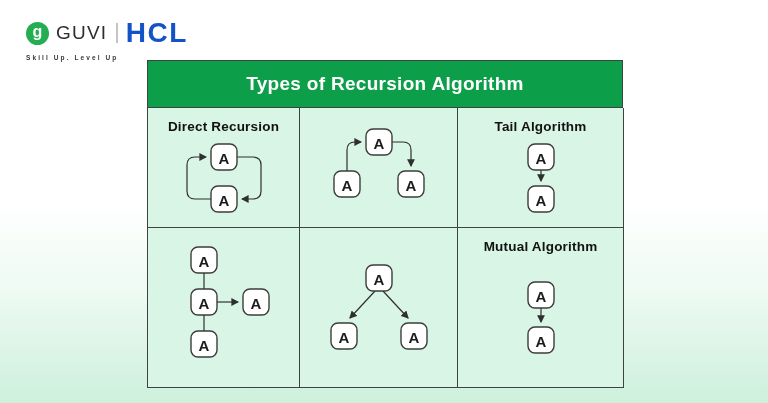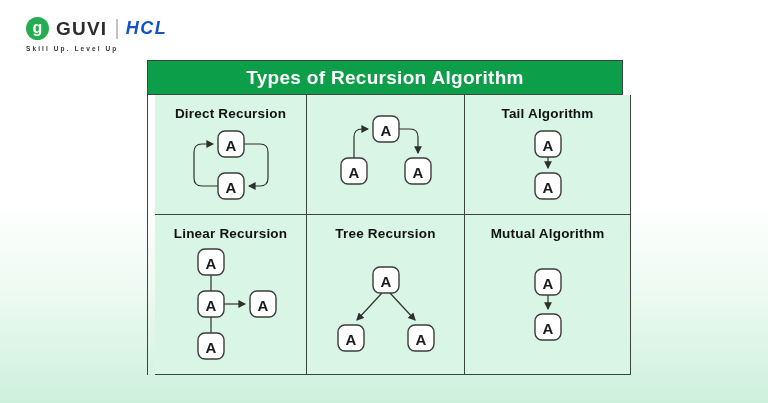--- a/index.html
+++ b/index.html
@@ -26,47 +26,46 @@
   
   .logo { position:absolute; left:26px; top:17px; }
   .logo-row { display:flex; align-items:center; }
   .logo-icon {
     width:23px; height:23px; border-radius:50%;
     background: var(--guvi-green); color:#fff;
     display:flex; align-items:center; justify-content:center;
     font-weight:800; font-size:16px; line-height:1; padding-bottom:2px;
   }
   .logo-brand {
-    margin-left:7px; font-size:19px; font-weight:700;
+    margin-left:7px; font-size:19px; font-weight:400;
     letter-spacing:1.2px; color:#2d2d2d;
   }
   .logo-sep { width:1.5px; height:20px; background:#c4c4c4; margin:0 8px 0 9px; }
   .logo-partner {
-    font-size:18px; font-weight:800; font-style:italic;
+    font-size:28px; font-weight:800; 
     color: var(--hcl-blue); letter-spacing:1.5px;
   }
   .logo-tagline {
     margin-top:5px; font-size:6.5px; letter-spacing:2.1px;
     font-weight:700; color:#3a3a3a; white-space:nowrap;
   }
 
   
   .board { position:absolute; left:147px; top:60px; width:476px; }
   .board-header {
-    height:35px; background:var(--header-bg);
+    height:48px; background:var(--header-bg);
     border:1px solid var(--table-border);
     display:flex; align-items:center; justify-content:center;
     color:var(--title-text); font-weight:700; font-size:19px; letter-spacing:0.3px;
   }
   .grid {
     display:grid;
     grid-template-columns:152px 158px 166px;
     grid-template-rows:120px 160px;
     border-left:1px solid var(--table-border);
-    padding-left:7px;
   }
   .cell {
     background:var(--cell-bg);
     border-right:1px solid var(--table-border);
     border-bottom:1px solid var(--table-border);
     padding-top:11px;
   }
   .cell-title {
     text-align:center; font-weight:700; font-size:13.5px;
     color:var(--heading-text); letter-spacing:0.2px;
@@ -143,38 +142,36 @@
         <svg class="diagram" width="150" height="84" viewBox="0 0 150 84">
           <path class="edge" d="M 75 32 L 75 43" marker-end="url(#arrowhead)"></path>
           <rect class="node" x="62" y="6" width="26" height="26" rx="7"></rect>
           <rect class="node" x="62" y="48" width="26" height="26" rx="7"></rect>
           <text class="node-label" x="75" y="20">A</text>
           <text class="node-label" x="75" y="62">A</text>
         </svg>
       </div>
 
       <div class="cell">
-        <div class="cell-title">Linear Recursion</div>
         <svg class="diagram" width="150" height="126" viewBox="0 0 150 126">
           <path class="edge" d="M 55 30 L 55 46"></path>
           <path class="edge" d="M 55 72 L 55 88"></path>
           <path class="edge" d="M 68 59 L 89 59" marker-end="url(#arrowhead)"></path>
           <rect class="node" x="42" y="4" width="26" height="26" rx="7"></rect>
           <rect class="node" x="42" y="46" width="26" height="26" rx="7"></rect>
           <rect class="node" x="42" y="88" width="26" height="26" rx="7"></rect>
           <rect class="node" x="94" y="46" width="26" height="26" rx="7"></rect>
           <text class="node-label" x="55" y="18">A</text>
           <text class="node-label" x="55" y="60">A</text>
           <text class="node-label" x="55" y="102">A</text>
           <text class="node-label" x="107" y="60">A</text>
         </svg>
       </div>
 
       <div class="cell">
-        <div class="cell-title">Tree Recursion</div>
         <svg class="diagram" width="150" height="126" viewBox="0 0 150 126">
           <path class="edge" d="M 71 48 L 46 75" marker-end="url(#arrowhead)"></path>
           <path class="edge" d="M 79 48 L 104 75" marker-end="url(#arrowhead)"></path>
           <rect class="node" x="62" y="22" width="26" height="26" rx="7"></rect>
           <rect class="node" x="27" y="80" width="26" height="26" rx="7"></rect>
           <rect class="node" x="97" y="80" width="26" height="26" rx="7"></rect>
           <text class="node-label" x="75" y="36">A</text>
           <text class="node-label" x="40" y="94">A</text>
           <text class="node-label" x="110" y="94">A</text>
         </svg>

